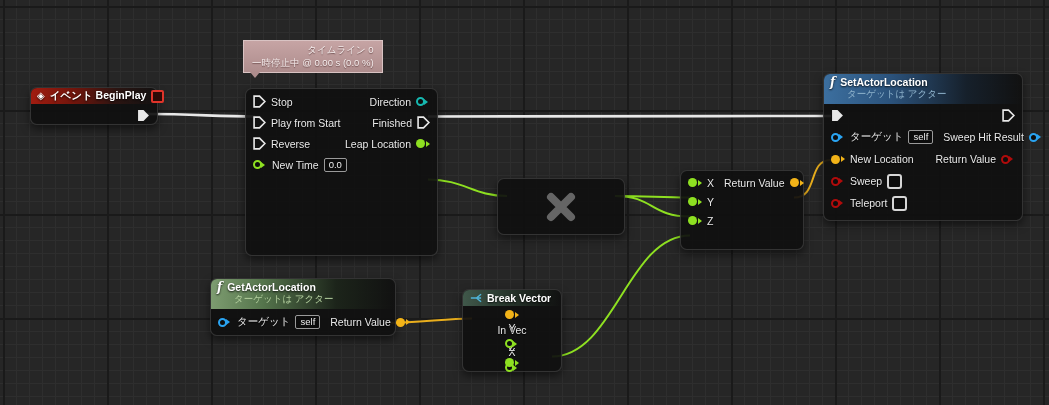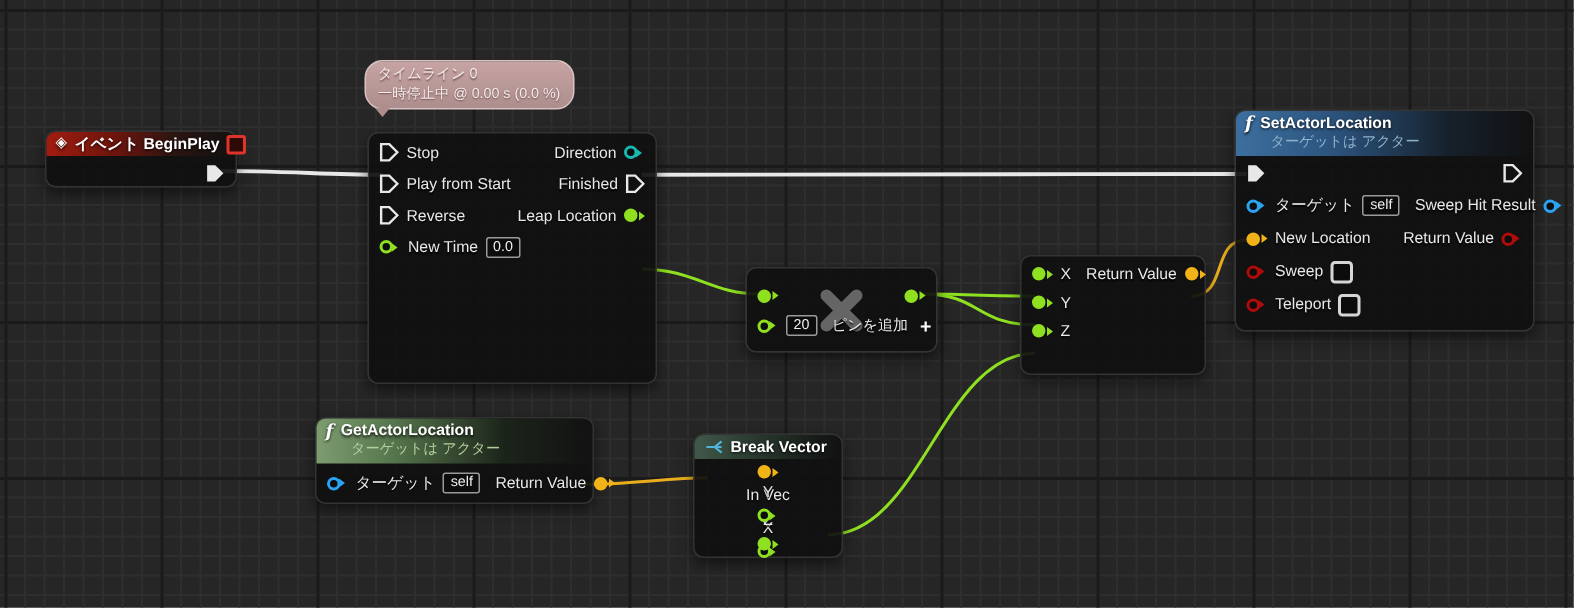--- a/index.html
+++ b/index.html
@@ -51,22 +51,22 @@
   .chk{width:11px;height:11px;border:2px solid #d6d6d6;border-radius:3px;
     background:#0c0c0c;flex:none;}
   .badge-red{width:9px;height:9px;border:2px solid #e0342a;border-radius:2px;
     background:#2d0a06;flex:none;}
   .mul-x{position:absolute;left:50%;top:50%;transform:translate(-50%,-50%);z-index:0;}
   .mul-rows{position:relative;z-index:1;}
   .addpin{font-size:10px;color:#e8e8e8;text-shadow:0 1px 1px #000;white-space:nowrap;}
   .addplus{font-size:13px;font-weight:bold;color:#fff;margin-left:3px;}
   .tooltip{position:absolute;left:243px;top:40px;z-index:3;
     background:linear-gradient(#c6a4a4,#ae8d8d);border:1px solid #d9c3c3;
-    border-radius:12px;padding:2px 8px 3px;color:#f5ecec;font-size:9.5px;
-    line-height:13px;text-shadow:0 1px 1px rgba(60,30,30,.6);white-space:nowrap;}
+    border-radius:0;padding:2px 8px 3px;color:#f5ecec;font-size:9.5px;
+    line-height:13px;text-shadow:0 1px 1px rgba(60,30,30,.6);white-space:nowrap;text-align:right;}
   .tooltip .tip{position:absolute;left:6px;bottom:-6px;width:0;height:0;
     border-left:5px solid transparent;border-right:5px solid transparent;
     border-top:6px solid #ae8d8d;}
   .fn-icon{font-family:"DejaVu Serif","Liberation Serif",serif;font-style:italic;
     font-weight:bold;font-size:12px;color:#fff;line-height:1;}
 </style>
 </head>
 <body>
 
 <div class="canvas">
@@ -137,34 +137,20 @@
         <span class="lbl">New Time</span>
         <span class="vbox">0.0</span>
       </div>
     </div>
   </div>
 
   <div class="node" style="left:497px;top:178px;width:128px;height:57px;">
     <svg class="mul-x" width="38" height="38" viewBox="0 0 38 38">
       <path d="M9,9 L29,29 M29,9 L9,29" stroke="#656565" stroke-width="8" stroke-linecap="round"></path>
     </svg>
-    <div class="mul-rows" style="padding-top:8px;">
-      <div class="row mul-row">
-        <span class="dpin solid c-g"></span>
-        <span class="sp"></span>
-        <span class="dpin solid c-g"></span>
-      </div>
-      <div class="row mul-row">
-        <span class="dpin hollow c-g"></span>
-        <span class="vbox">20</span>
-        <span class="sp"></span>
-        <span class="addpin">ピンを追加</span>
-        <span class="addplus">+</span>
-      </div>
-    </div>
   </div>
 
   <div class="node" style="left:680px;top:170px;width:124px;height:80px;">
     <div style="padding-top:2px;">
       <div class="row mv-row">
         <span class="dpin solid c-g"></span>
         <span class="lbl">X</span>
         <span class="sp"></span>
         <span class="lbl">Return Value</span>
         <span class="dpin solid c-y"></span>

